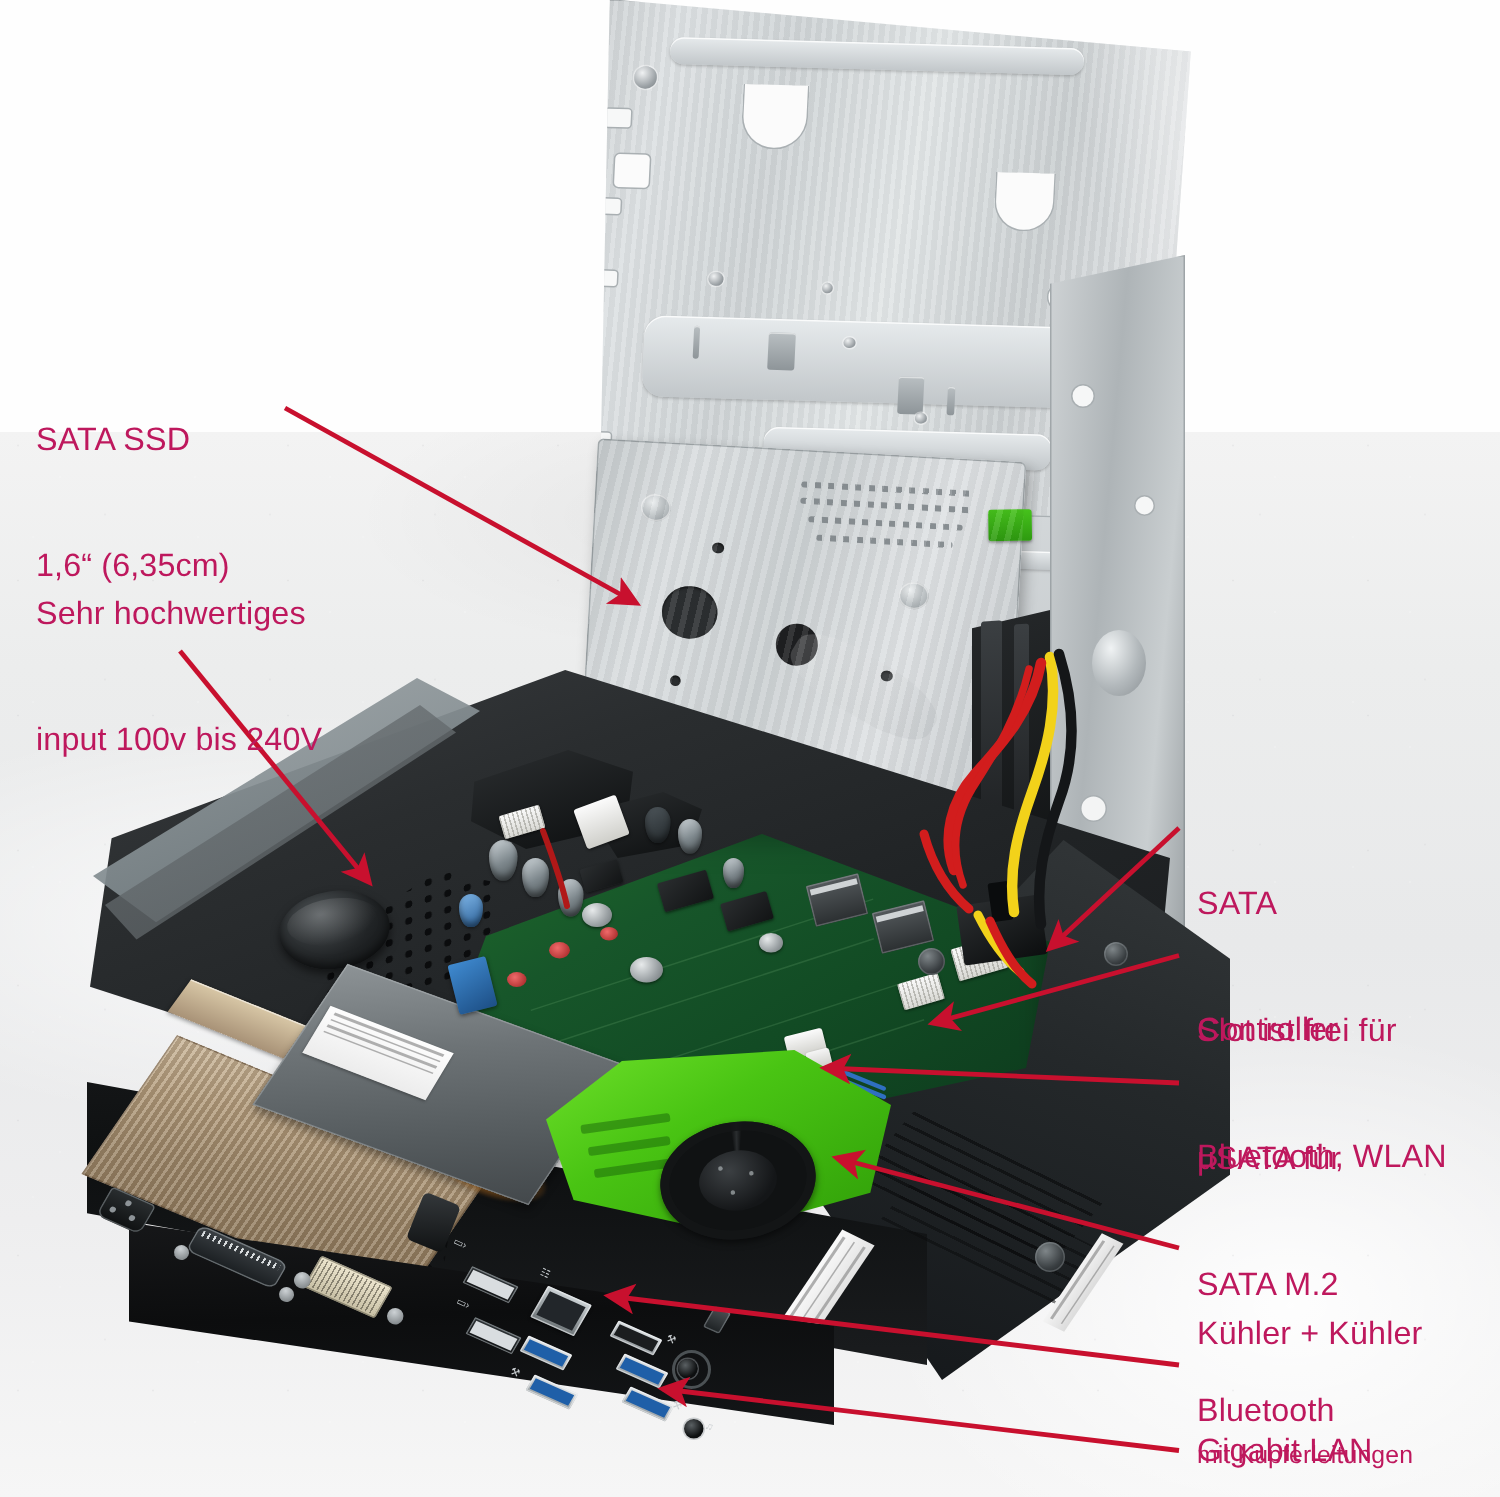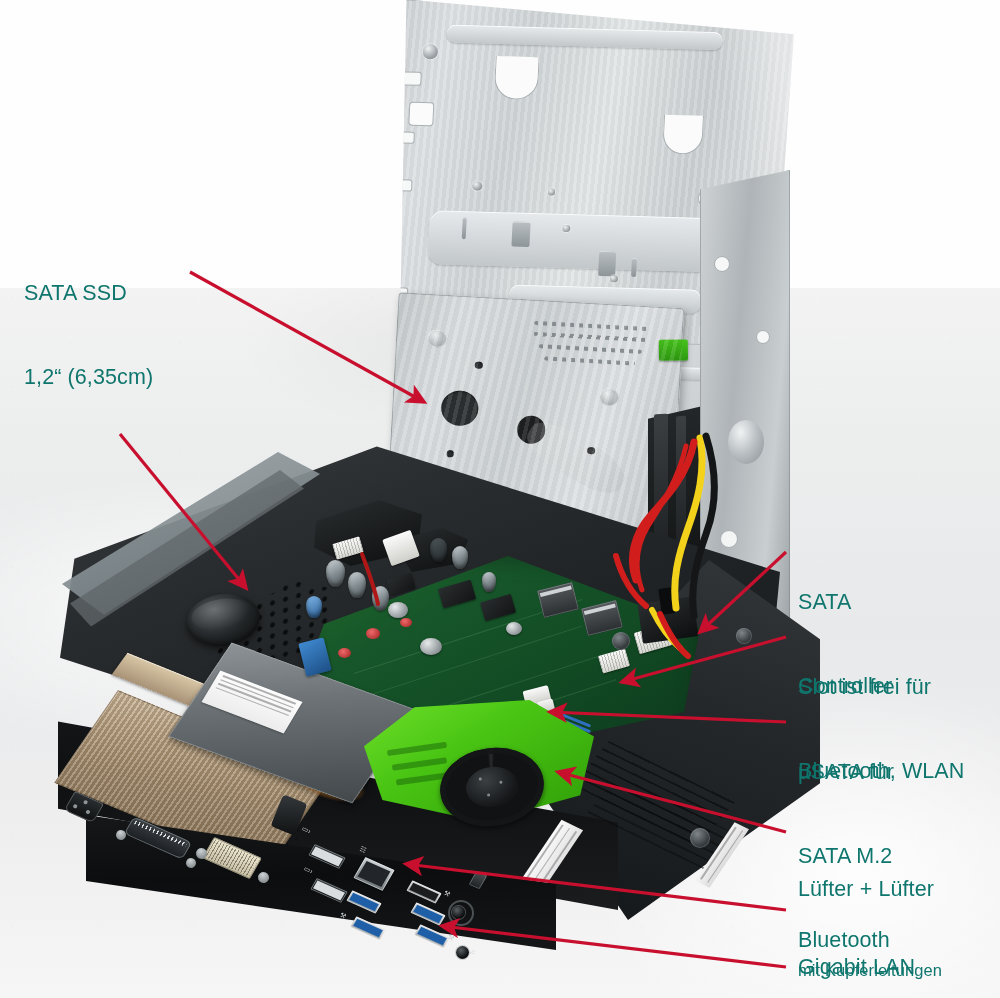--- a/index.html
+++ b/index.html
@@ -33,21 +33,21 @@
     background-image:
       radial-gradient(1.5px 1.5px at 12px 9px, rgba(150,150,155,.35), transparent 60%),
       radial-gradient(1.5px 1.5px at 40px 30px, rgba(255,255,255,.8), transparent 60%),
       radial-gradient(1.5px 1.5px at 70px 55px, rgba(150,150,155,.28), transparent 60%),
       radial-gradient(1.5px 1.5px at 22px 70px, rgba(255,255,255,.7), transparent 60%);
     background-size:90px 90px,90px 90px,110px 110px,110px 110px;
   }
 
   
   .ann{
-    position:absolute;color:#0f766e;white-space:pre;line-height:1.30;
+    position:absolute;color:#be185d;white-space:pre;line-height:1.30;
     letter-spacing:.1px;
   }
   .ann .l{display:block;}
   .ann.big{font-size:21.5px;}
 
   
   #leaders{position:absolute;left:0;top:0;width:1000px;height:998px;pointer-events:none;}
 
   
   .photo{position:absolute;left:0;top:0;width:1000px;height:998px;}
@@ -596,44 +596,46 @@
       <line x1="786" y1="637" x2="622" y2="682"></line>
       <line x1="786" y1="722" x2="550" y2="712"></line>
       <line x1="786" y1="832" x2="558" y2="772"></line>
       <line x1="786" y1="910" x2="406" y2="864"></line>
       <line x1="786" y1="967" x2="442" y2="926"></line>
     </g>
   </svg>
 
   <div class="ann big" style="left:24px;top:224px;">
     <span class="l">SATA SSD</span>
-    <span class="l">1,2“ (6,35cm)</span>
+    <span class="l">1,6“ (6,35cm)</span>
   </div>
 
   <div class="ann big" style="left:24px;top:340px;">
+    <span class="l">Sehr hochwertiges</span>
+    <span class="l">input 100v bis 240V</span>
   </div>
 
   <div class="ann big" style="left:798px;top:618px;">
     <span class="l">Slot ist frei für</span>
     <span class="l">Bluetooth, WLAN</span>
   </div>
 
   <div class="ann big" style="left:798px;top:533px;">
     <span class="l">SATA</span>
     <span class="l">Controller</span>
   </div>
 
   <div class="ann big" style="left:798px;top:703px;">
     <span class="l">µSATA für</span>
     <span class="l">SATA M.2</span>
     <span class="l">Bluetooth</span>
   </div>
 
   <div class="ann big" style="left:798px;top:820px;">
-    <span class="l">Lüfter + Lüfter</span>
+    <span class="l">Kühler + Kühler</span>
     <span class="l sub" style="font-size:16.5px;">mit Kupferleitungen</span>
   </div>
 
   <div class="ann big" style="left:798px;top:898px;">
     <span class="l">Gigabit LAN</span>
   </div>
 
   <div class="ann big" style="left:798px;top:955px;">
     
   </div>

